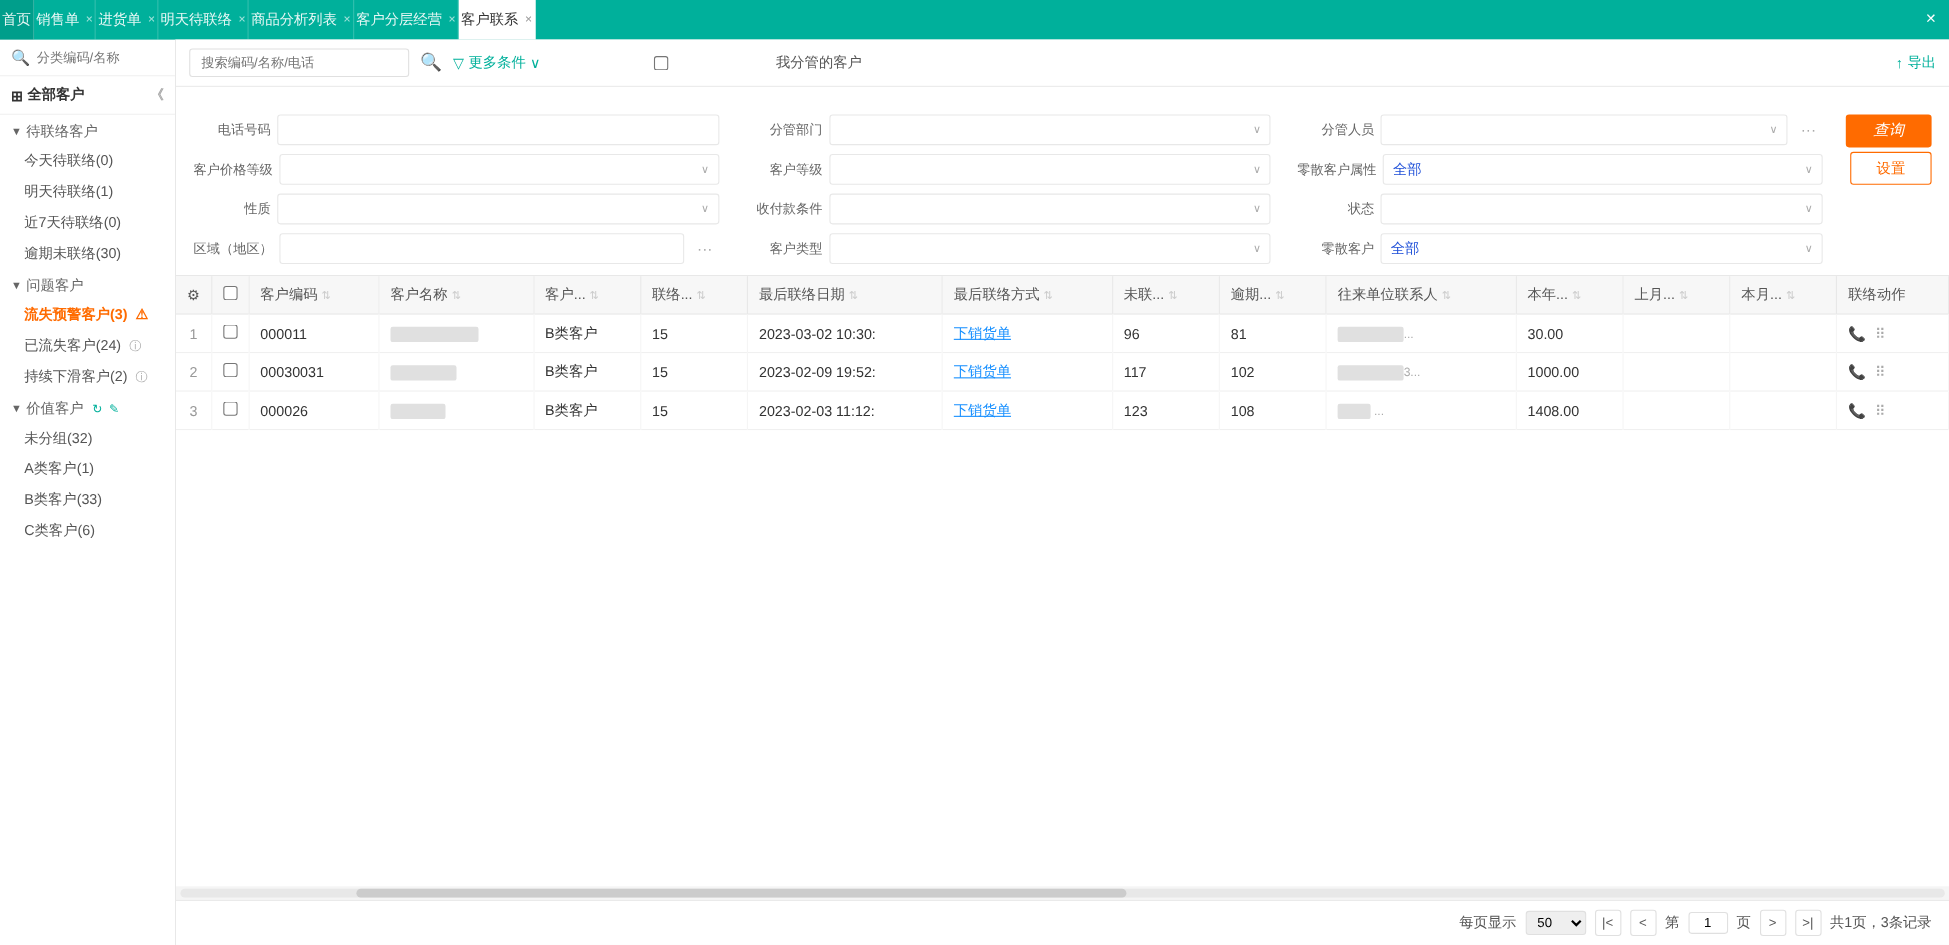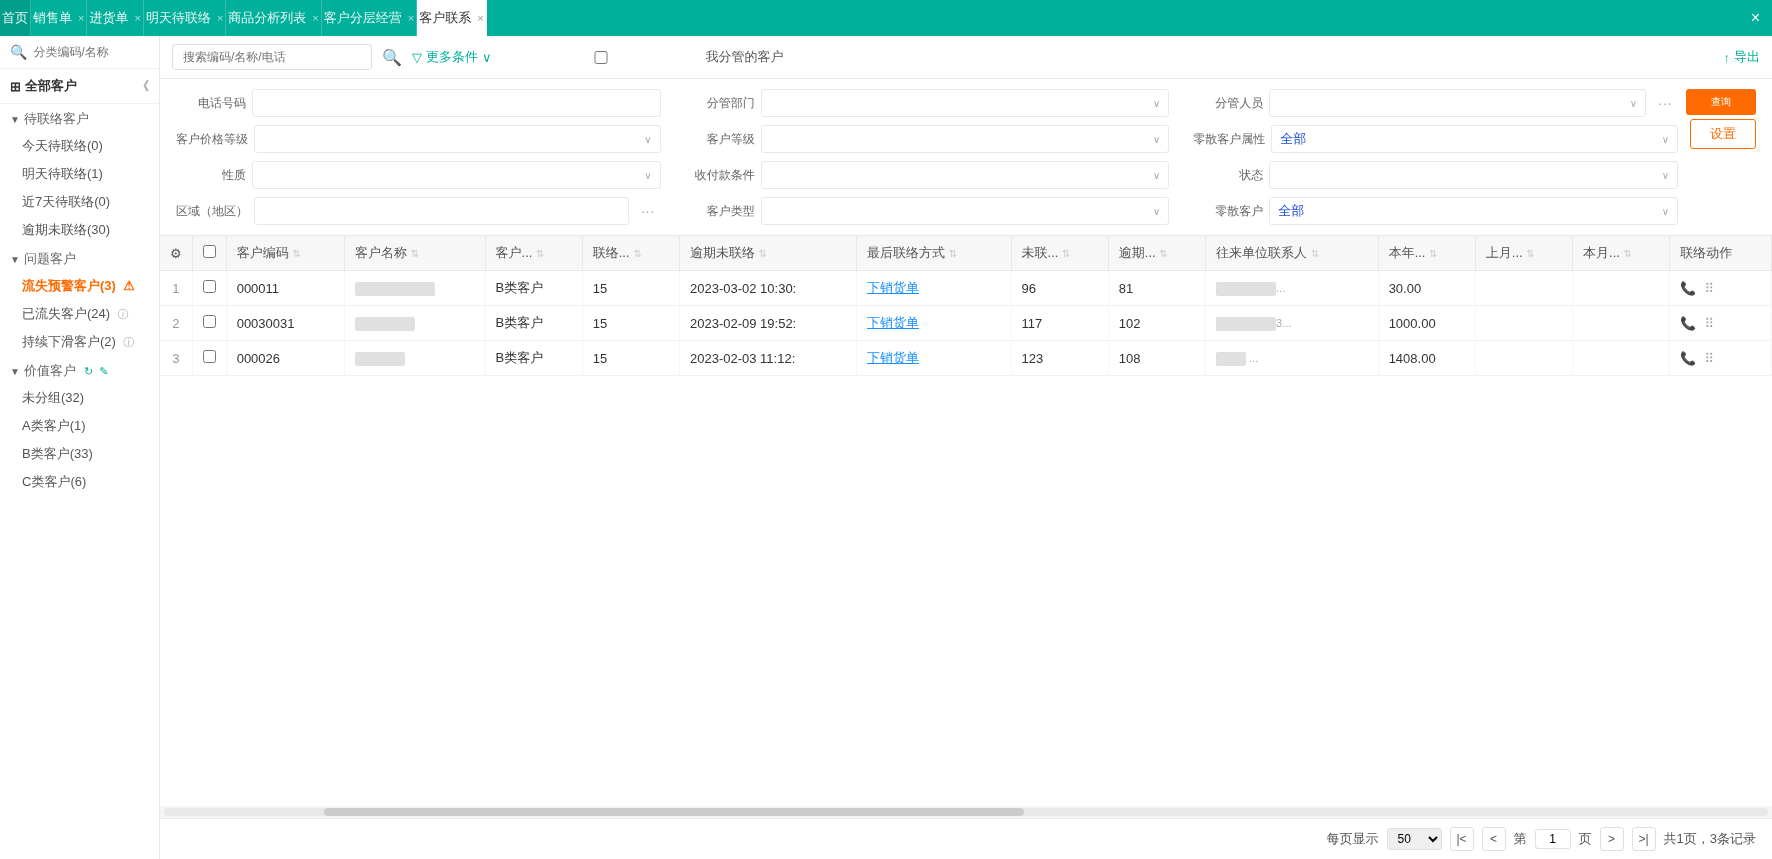--- a/index.html
+++ b/index.html
@@ -239,22 +239,23 @@
     .filter-select span { color: #1d4ed8; }
     .filter-select .chevron { color: #aaa; font-size: 10px; }
     .filter-divider { width: 24px; }
     .query-btn {
       background: #ff6b00;
       color: white;
       border: none;
       border-radius: 3px;
       padding: 6px 25px;
       cursor: pointer;
-      font-size: 10px;
+      font-size: 14px;
       white-space: nowrap;
+      font-style: italic;
     }
     .setting-btn {
       background: white;
       color: #ff6b00;
       border: 1px solid #ff6b00;
       border-radius: 3px;
       padding: 5px 14px;
       cursor: pointer;
       font-size: 13px;
       margin-left: 4px;
@@ -506,21 +507,21 @@
         <input type="checkbox" style="">
         <span>我分管的客户</span>
       </div>
       <button class="export-btn">
         <span>↑</span>
         <span>导出</span>
       </button>
     </div>
 
     <div class="advanced-filter">
-      <div style="display:flex;gap:0;">
+      <div style="display:flex;gap:13px;margin-top:15px;">
         <div style="flex:1;">
 
           <div class="filter-row">
             <div class="filter-field">
               <span class="filter-label">电话号码</span>
               <input class="filter-input" type="text" style="">
             </div>
             <div class="filter-divider"></div>
             <div class="filter-field">
               <span class="filter-label">分管部门</span>
@@ -629,21 +630,21 @@
     <div class="table-container">
       <table>
         <thead>
           <tr>
             <th class="settings-icon-th">⚙</th>
             <th class="checkbox-th"><input type="checkbox" style=""></th>
             <th><span>客户编码</span> <span class="sort-icon">⇅</span></th>
             <th><span>客户名称</span> <span class="sort-icon">⇅</span></th>
             <th><span>客户...</span> <span class="sort-icon">⇅</span></th>
             <th><span>联络...</span> <span class="sort-icon">⇅</span></th>
-            <th><span>逾期未联络</span> <span class="sort-icon">⇅</span></th>
+            <th><span>最后联络日期</span> <span class="sort-icon">⇅</span></th>
             <th><span>最后联络方式</span> <span class="sort-icon">⇅</span></th>
             <th><span>未联...</span> <span class="sort-icon">⇅</span></th>
             <th><span>逾期...</span> <span class="sort-icon">⇅</span></th>
             <th><span>往来单位联系人</span> <span class="sort-icon">⇅</span></th>
             <th><span>本年...</span> <span class="sort-icon">⇅</span></th>
             <th><span>上月...</span> <span class="sort-icon">⇅</span></th>
             <th><span>本月...</span> <span class="sort-icon">⇅</span></th>
             <th><span>联络动作</span></th>
           </tr>
         </thead>

